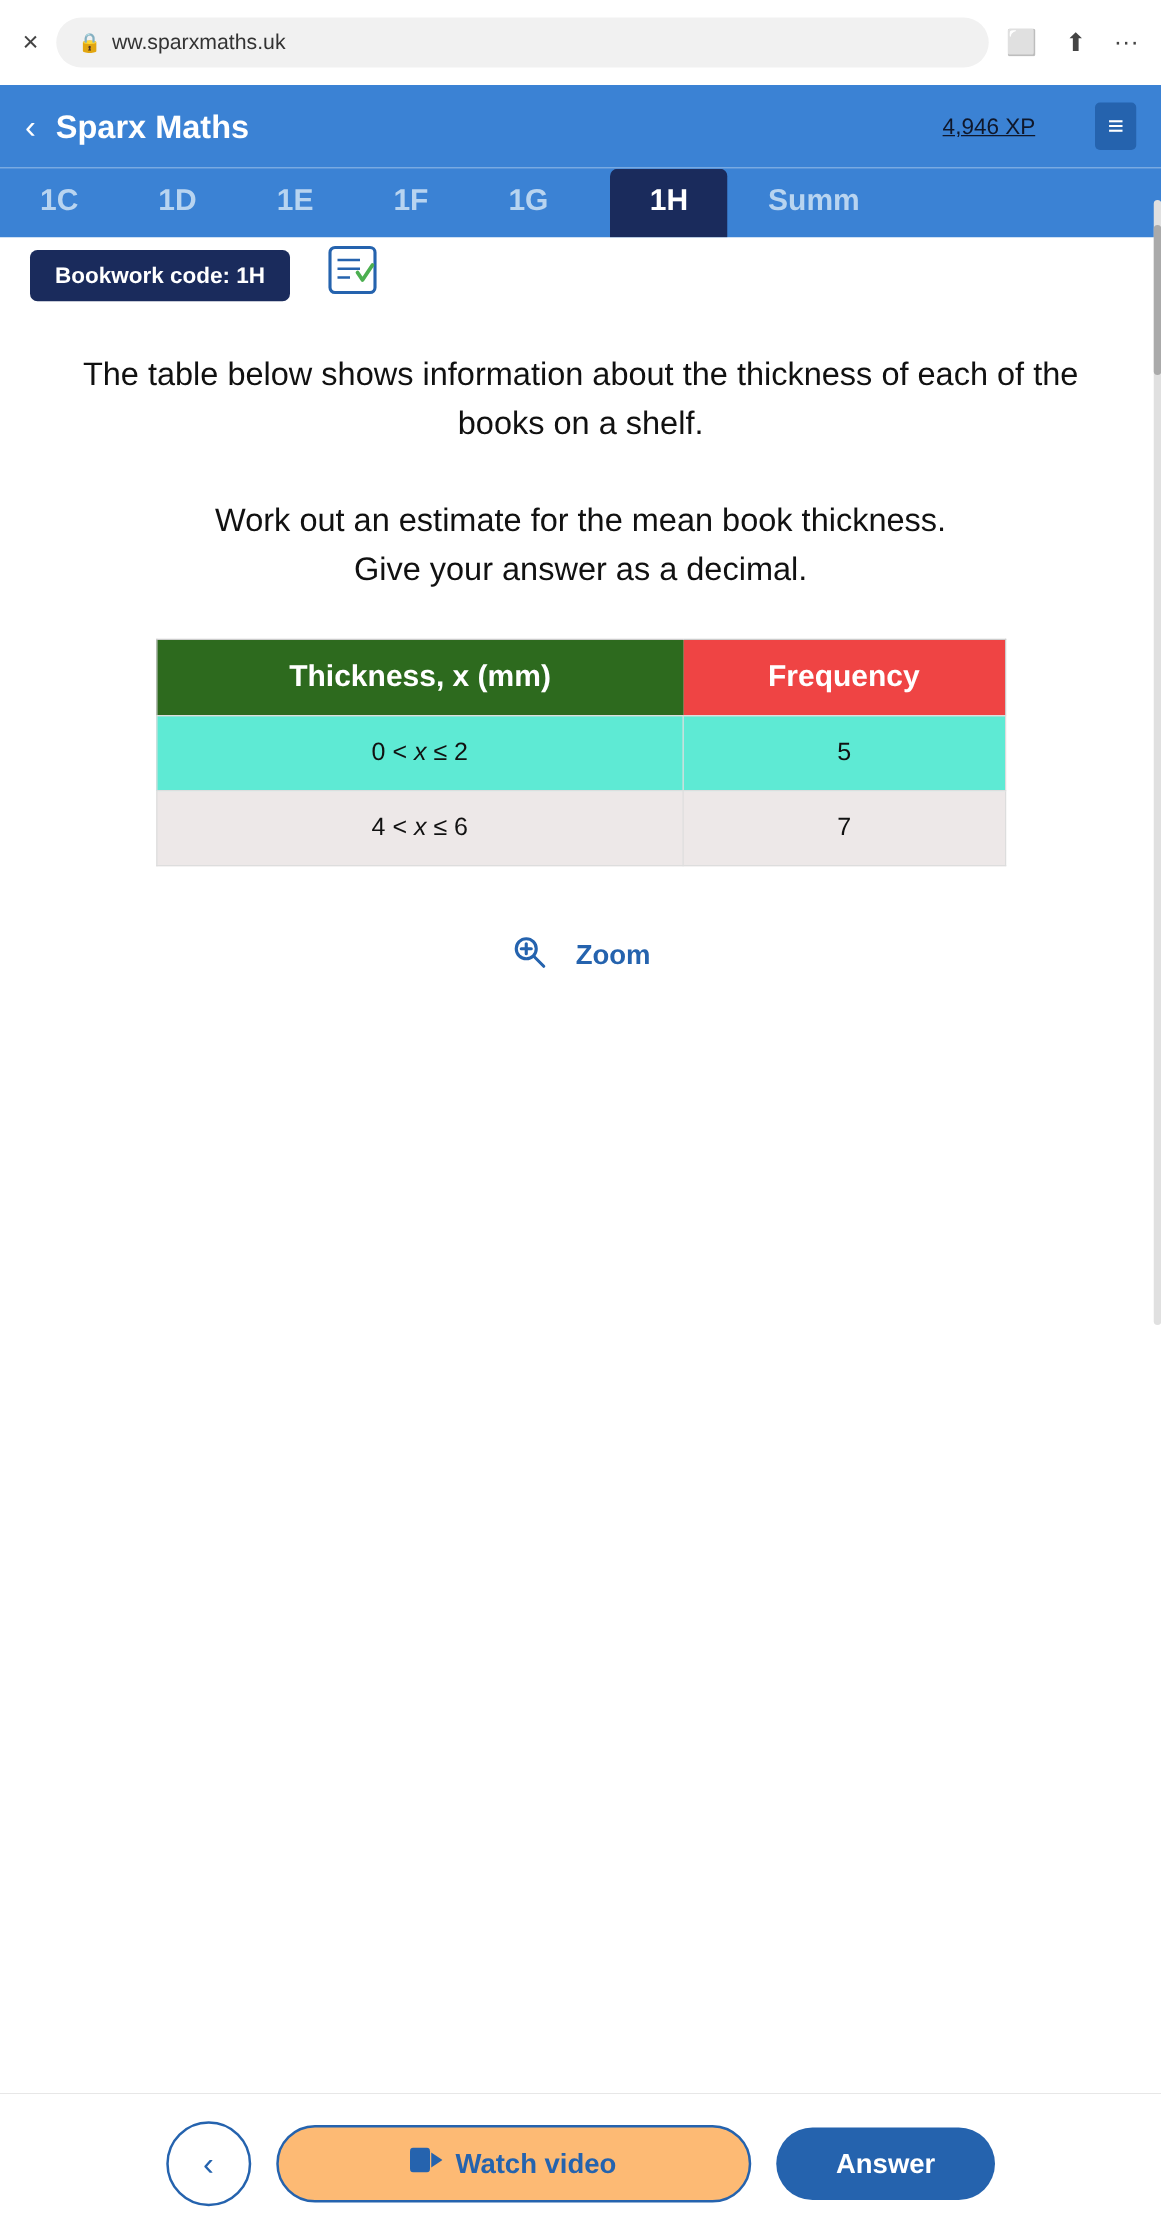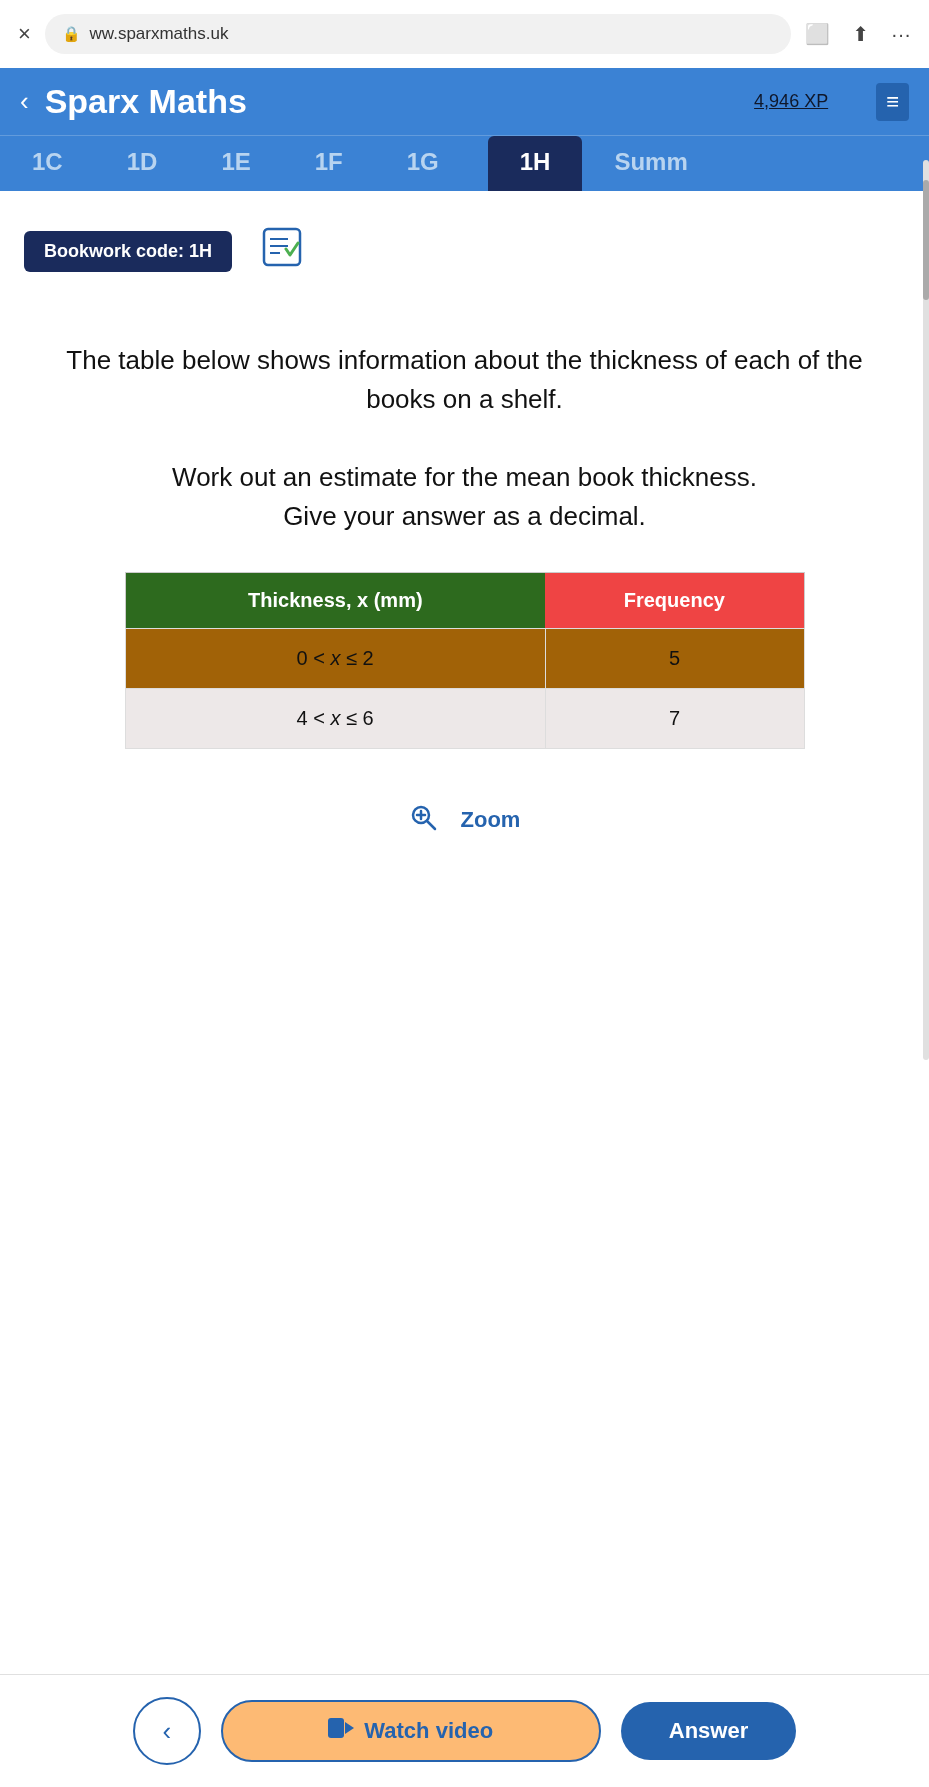--- a/index.html
+++ b/index.html
@@ -55,21 +55,21 @@
       padding: 14px 20px;
       gap: 16px;
     }
     .header-back {
       color: #fff;
       font-size: 26px;
       cursor: pointer;
     }
     .header-title {
       color: #fff;
-      font-size: 34px;
+      font-size: 26px;
       font-weight: 700;
       flex: 1;
     }
     .header-xp {
       color: #0f172a;
       font-size: 18px;
       font-weight: 500;
       margin-right: 32px;
       text-decoration: underline;
     }
@@ -104,21 +104,21 @@
       background: #1a2b5c;
       color: #fff;
       border-radius: 6px 6px 0 0;
       margin-left: 17px;
     }
 
     
     .bookwork-row {
       display: flex;
       align-items: center;
-      padding: 34px 24px;
+      padding: 4px 24px;
       gap: 28px;
       background: #fff;
     }
     .bookwork-badge {
       background: #1a2b5c;
       color: #fff;
       font-size: 18px;
       font-weight: 600;
       padding: 10px 20px;
       border-radius: 6px;
@@ -143,37 +143,37 @@
     
     .data-table {
       width: 100%;
       max-width: 680px;
       margin: 0 auto 40px;
       border-collapse: collapse;
       border: 1px solid #ccc;
     }
     .data-table th {
       padding: 16px 8px;
-      font-size: 20px;
+      font-size: 24px;
       font-weight: 700;
       color: #fff;
       text-align: center;
     }
     .th-thickness {
       background: #2d6a1e;
     }
     .th-frequency {
       background: #ef4444;
     }
     .data-table td {
       padding: 18px 20px;
       font-size: 20px;
       color: #111;
       text-align: center;
-      background: #a16207;
+      background: #5eead4;
       border: 1px solid #ddd;
     }
     .data-table tr:nth-child(even) td {
       background: #ede8e8;
     }
 
     
     .zoom-btn {
       display: flex;
       align-items: center;

